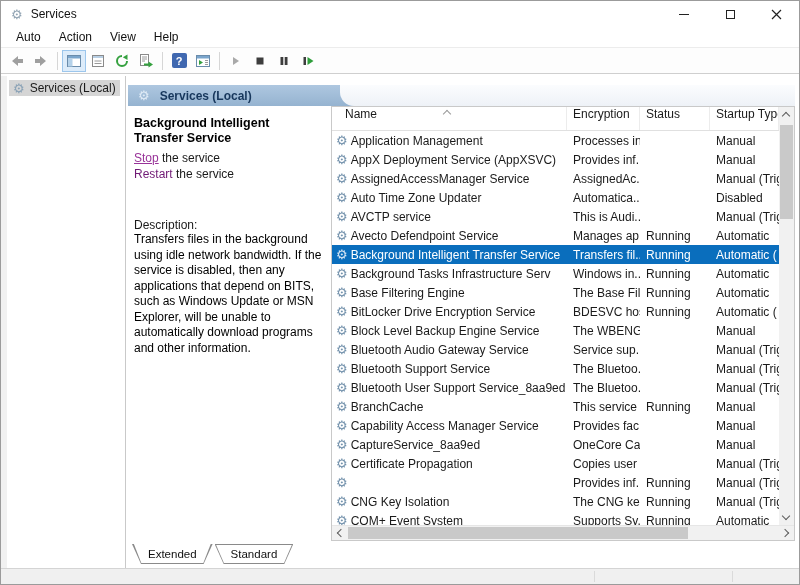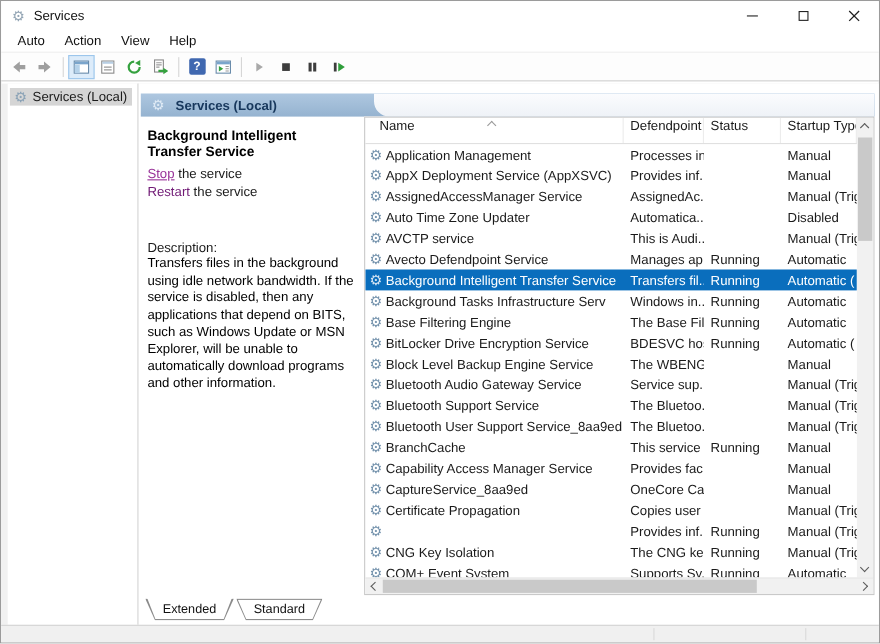--- a/index.html
+++ b/index.html
@@ -235,21 +235,21 @@
         <div class="svc-desc">Transfers files in the background using idle network bandwidth. If the service is disabled, then any applications that depend on BITS, such as Windows Update or MSN Explorer, will be unable to automatically download programs and other information.</div>
       </div>
 
       <div class="list-panel">
         <div class="lv-header">
           <div class="hc">
             <span class="sort-asc"></span>
             <span>Name</span>
           </div>
           <div class="hc">
-              <span>Defendpoint</span>
+              <span>Encryption</span>
             </div>
           <div class="hc">
               <span>Status</span>
             </div>
           <div class="hc">
               <span>Startup Type</span>
             </div>
         </div>
 
         <div class="lv-body">

